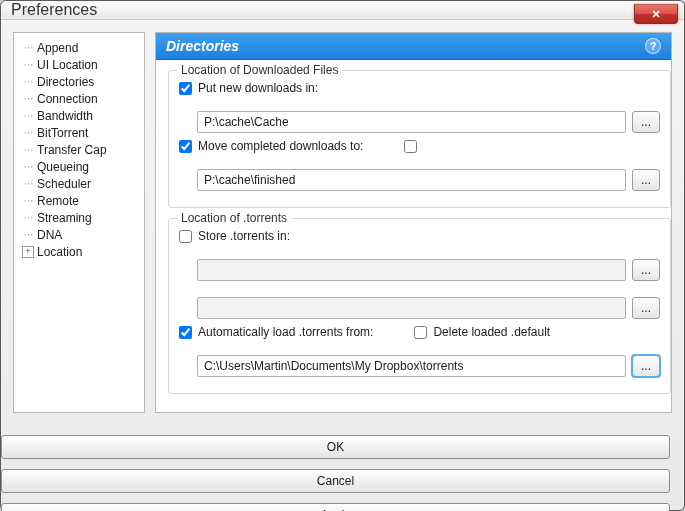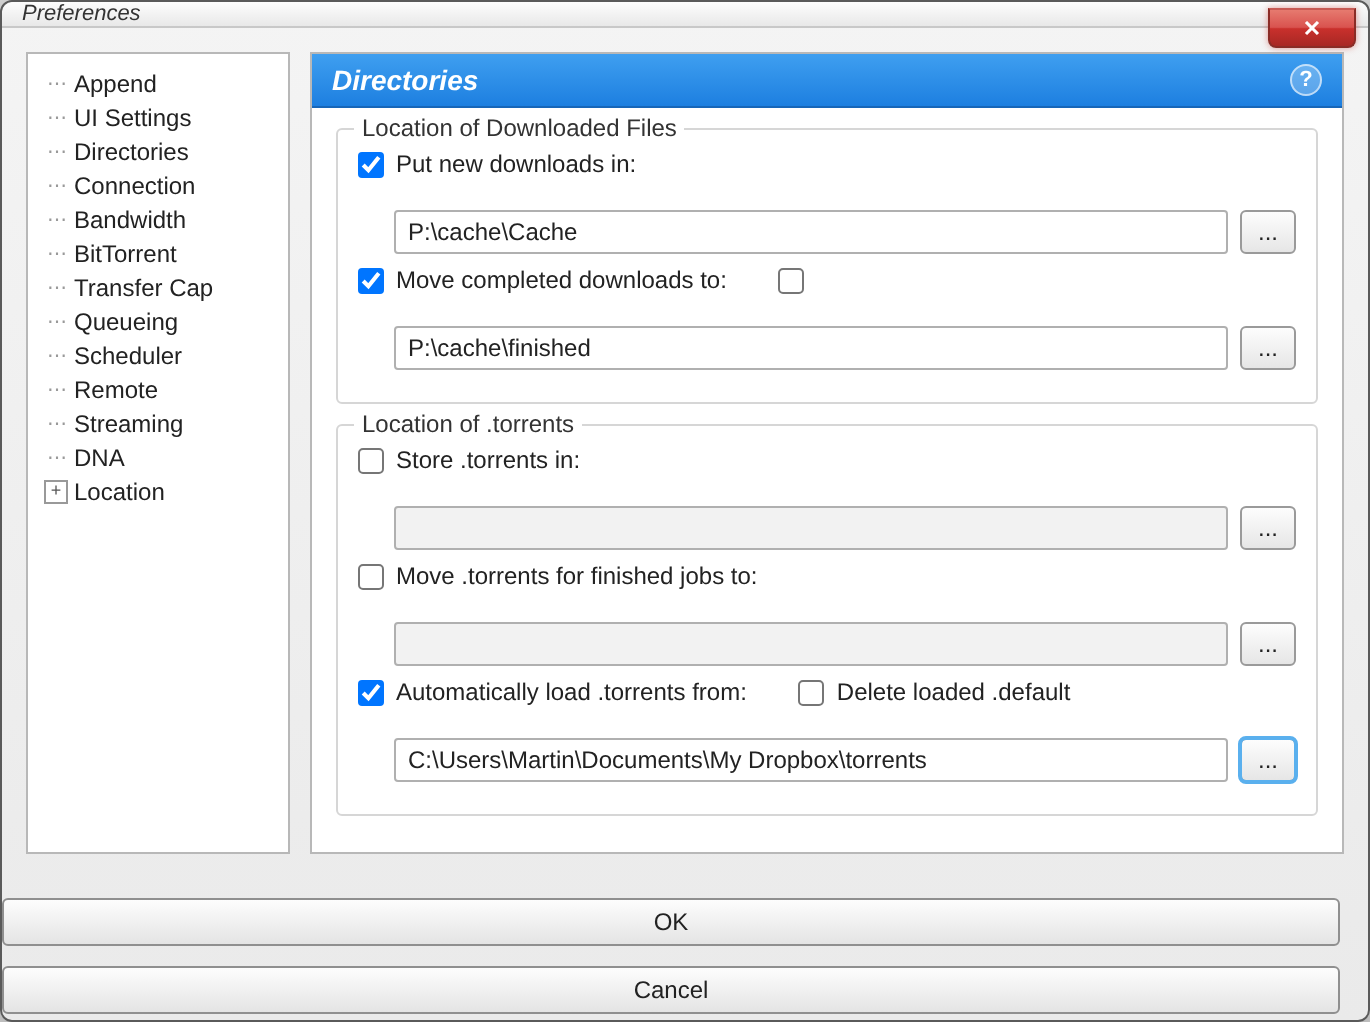--- a/index.html
+++ b/index.html
@@ -28,22 +28,21 @@
     border-bottom: 1px solid #c8c8c8;
     border-top-left-radius: 6px;
     border-top-right-radius: 6px;
     display: flex;
     align-items: center;
     padding-left: 10px;
     position: relative;
   }
   .titlebar .title {
     color: #333;
-    font-size: 11px;
-    font-style: italic;
+    font-size: 16px;
   }
   .titlebar .close {
     position: absolute;
     right: 6px;
     top: 3px;
     width: 44px;
     height: 20px;
     background: linear-gradient(#e67a6f 0%, #d9534f 48%, #c9302c 52%, #a72824 100%);
     border: 1px solid #8a2c26;
     border-top-color: #c75b55;
@@ -128,21 +127,21 @@
     background: rgba(255,255,255,.25);
     border: 1px solid rgba(255,255,255,.6);
     color: #fff;
     font-size: 11px;
     font-style: normal;
     display: flex;
     align-items: center;
     justify-content: center;
   }
   .panel-body {
-    padding: 10px 12px 8px 12px;
+    padding: 10px 0 8px 12px;
     color: #222;
   }
   .groupbox {
     border: 1px solid #d6d6d6;
     border-radius: 3px;
     padding: 10px 10px 10px 10px;
     margin-bottom: 10px;
     position: relative;
   }
   .group-title {
@@ -194,21 +193,21 @@
     align-items: center;
     justify-content: center;
     cursor: pointer;
   }
   .browse-btn.focused {
     outline: 2px solid #5ab0ee;
     outline-offset: -1px;
   }
   .split {
     display: flex;
-    gap: 26px;
+    gap: 41px;
   }
   .footer {
     padding: 10px 14px 14px 0;
     display: flex;
     justify-content: flex-end;
     gap: 10px;
     flex-direction: column;
   }
   .dlg-btn {
     min-width: 84px;
@@ -237,21 +236,21 @@
 
   <div class="body">
 
     <div class="sidebar">
       <div class="tree-item">
           <span class="dotted">⋯</span>
           <span>Append</span>
         </div>
       <div class="tree-item">
           <span class="dotted">⋯</span>
-          <span>UI Settings</span>
+          <span>UI Location</span>
         </div>
       <div class="tree-item">
           <span class="dotted">⋯</span>
           <span>Directories</span>
         </div>
       <div class="tree-item">
           <span class="dotted">⋯</span>
           <span>Connection</span>
         </div>
       <div class="tree-item">
@@ -333,24 +332,20 @@
 
           <label class="cb">
             <input type="checkbox" style="">
             <span>Store .torrents in:</span>
           </label>
           <div class="field-row">
             <input class="path" type="text" disabled="" value="" style="">
             <div class="browse-btn">...</div>
           </div>
 
-          <label class="cb">
-            <input type="checkbox" style="">
-            <span>Move .torrents for finished jobs to:</span>
-          </label>
           <div class="field-row">
             <input class="path" type="text" disabled="" value="" style="">
             <div class="browse-btn">...</div>
           </div>
 
           <div class="split">
             <label class="cb">
               <input type="checkbox" checked="" style="">
               <span>Automatically load .torrents from:</span>
             </label>

